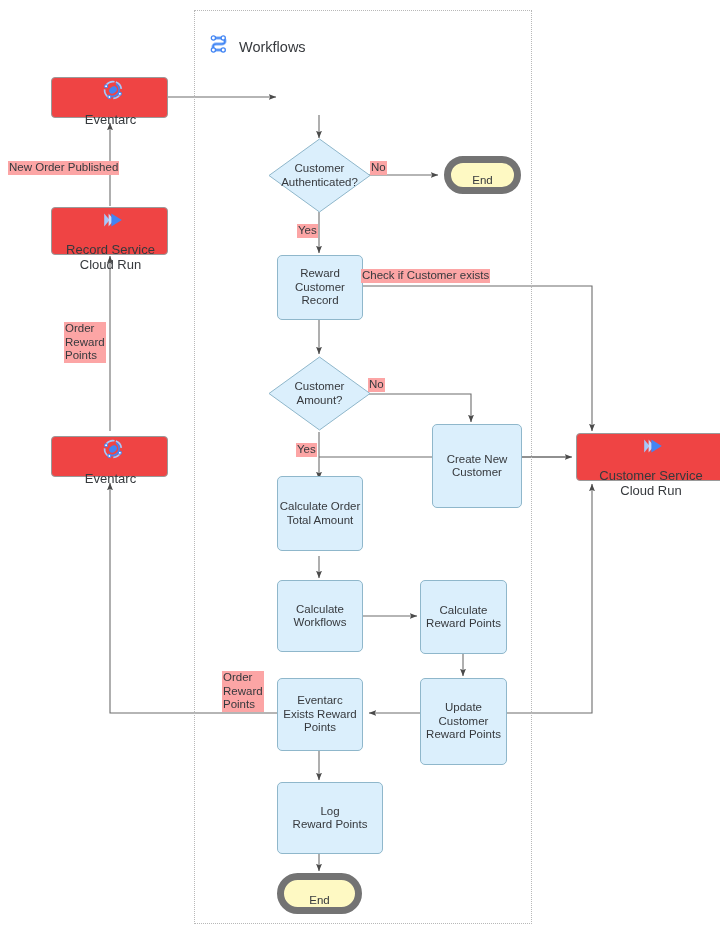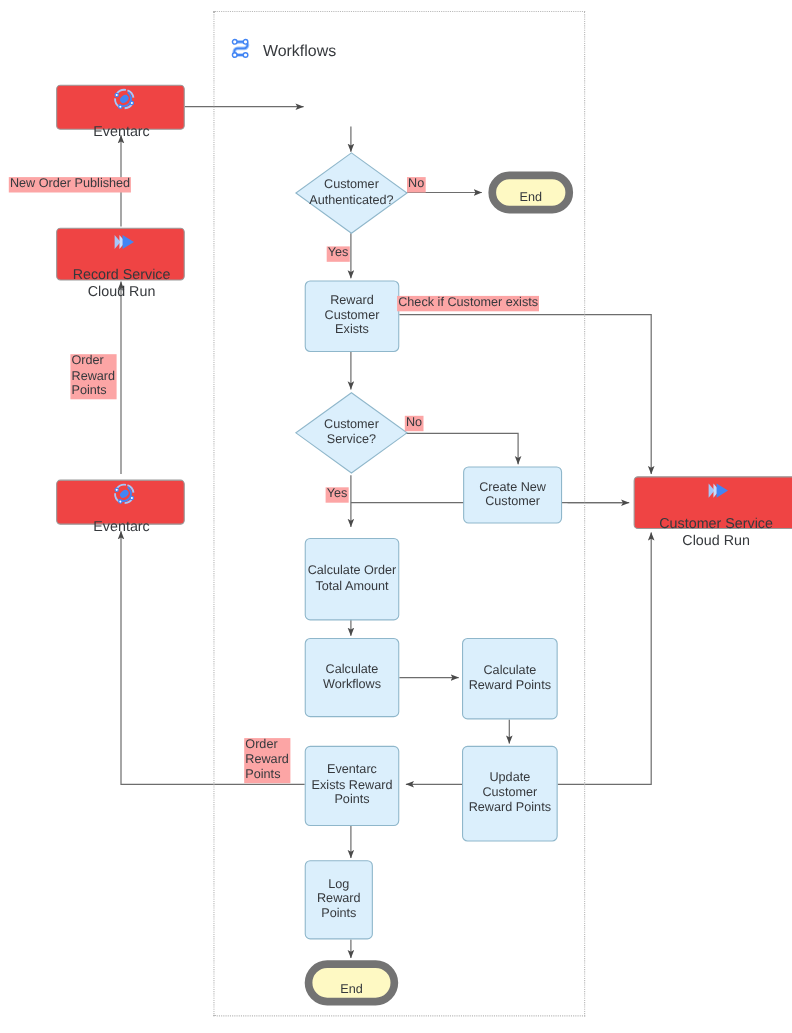--- a/index.html
+++ b/index.html
@@ -272,41 +272,41 @@
     </div>
   </div>
 
   <div class="diamond-wrap" style="left:268px; top:356px; width:103px; height:75px;">
     <svg width="103" height="75" viewBox="0 0 103 75">
       <polygon points="51.5,1 102,37.5 51.5,74 1,37.5" fill="#dbeffc" stroke="#8fb7cb" stroke-width="1"></polygon>
     </svg>
     <div class="dtext">
       <div>
         <span>Customer</span><br>
-        <span>Service?</span>
+        <span>Amount?</span>
       </div>
     </div>
   </div>
 
   <div class="node proc" style="left:277px; top:255px; width:86px; height:65px;">
     <span>
       <span>Reward</span><br>
       <span>Customer</span><br>
-      <span>Exists</span>
-    </span>
-  </div>
-
-  <div class="node proc" style="left:421px; top:424px; width:90px; height:52px;">
+      <span>Record</span>
+    </span>
+  </div>
+
+  <div class="node proc" style="left:432px; top:424px; width:90px; height:84px;">
     <span>
       <span>Create New</span><br>
       <span>Customer</span>
     </span>
   </div>
 
-  <div class="node proc" style="left:277px; top:489px; width:86px; height:75px;">
+  <div class="node proc" style="left:277px; top:476px; width:86px; height:75px;">
     <span>
       <span>Calculate Order</span><br>
       <span>Total Amount</span>
     </span>
   </div>
 
   <div class="node proc" style="left:277px; top:580px; width:86px; height:72px;">
     <span>
       <span>Calculate</span><br>
       <span>Workflows</span>
@@ -329,21 +329,21 @@
   </div>
 
   <div class="node proc" style="left:420px; top:678px; width:87px; height:87px;">
     <span>
       <span>Update</span><br>
       <span>Customer</span><br>
       <span>Reward Points</span>
     </span>
   </div>
 
-  <div class="node proc" style="left:277px; top:782px; width:62px; height:72px;">
+  <div class="node proc" style="left:277px; top:782px; width:106px; height:72px;">
     <span>
       <span>Log</span><br>
       <span>Reward Points</span>
     </span>
   </div>
 
   <div class="edge-label" style="left:8px; top:161px;">New Order Published</div>
 
   <div class="edge-label" style="left:64px; top:322px;">Order
 Reward

